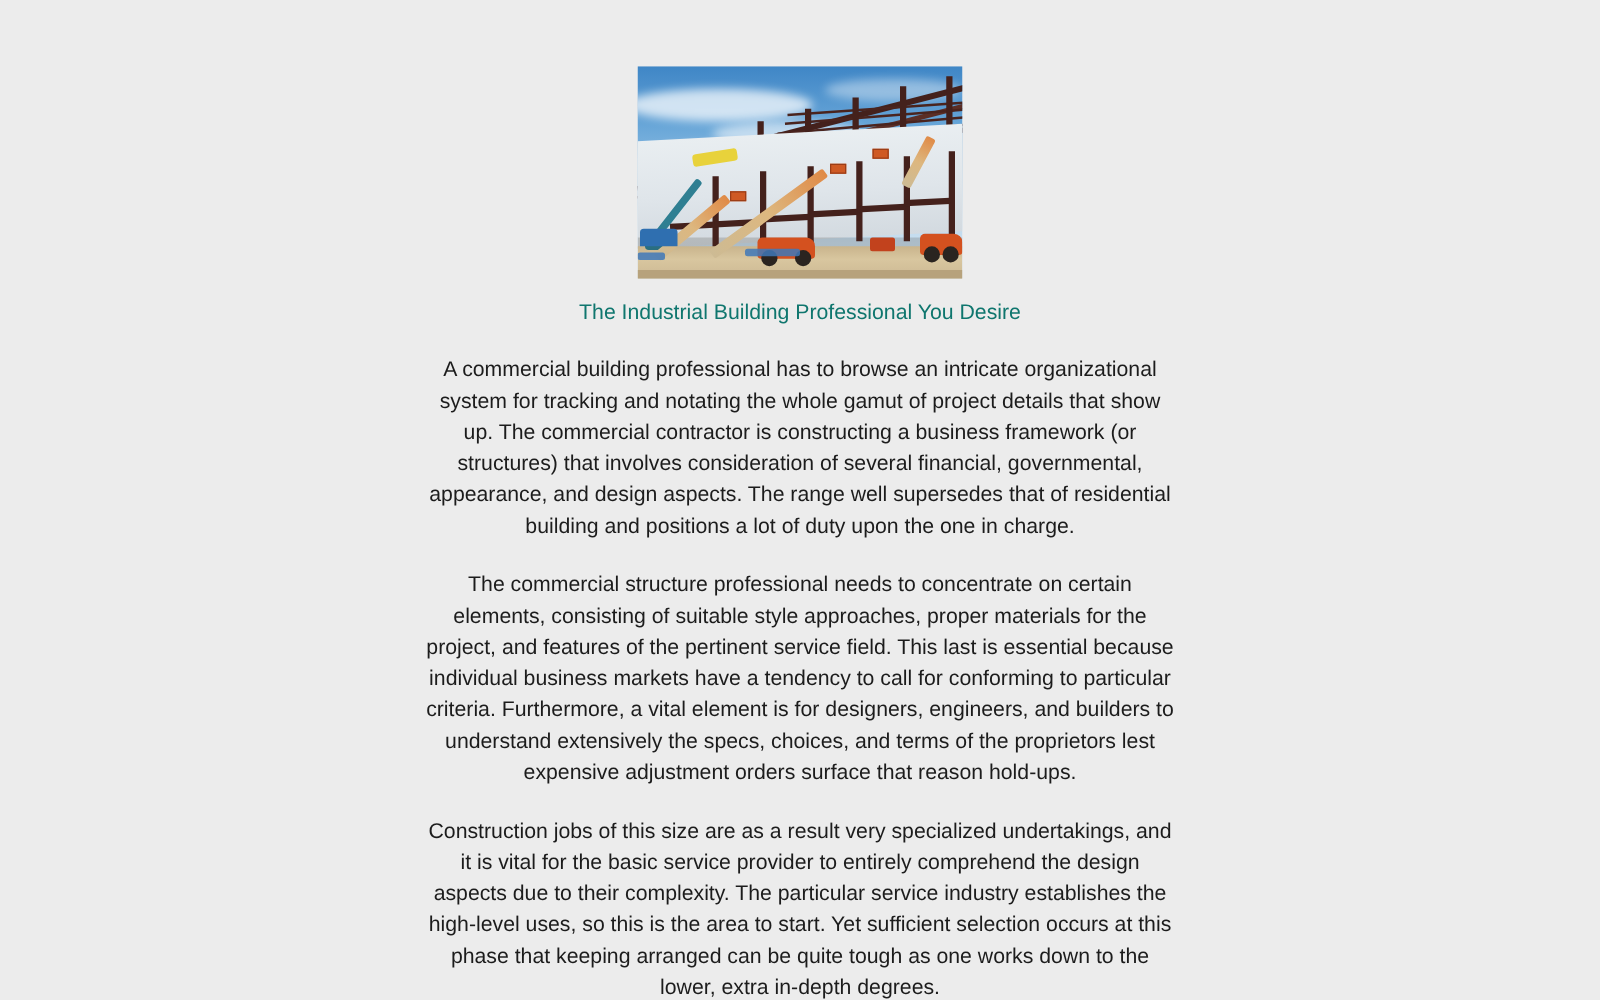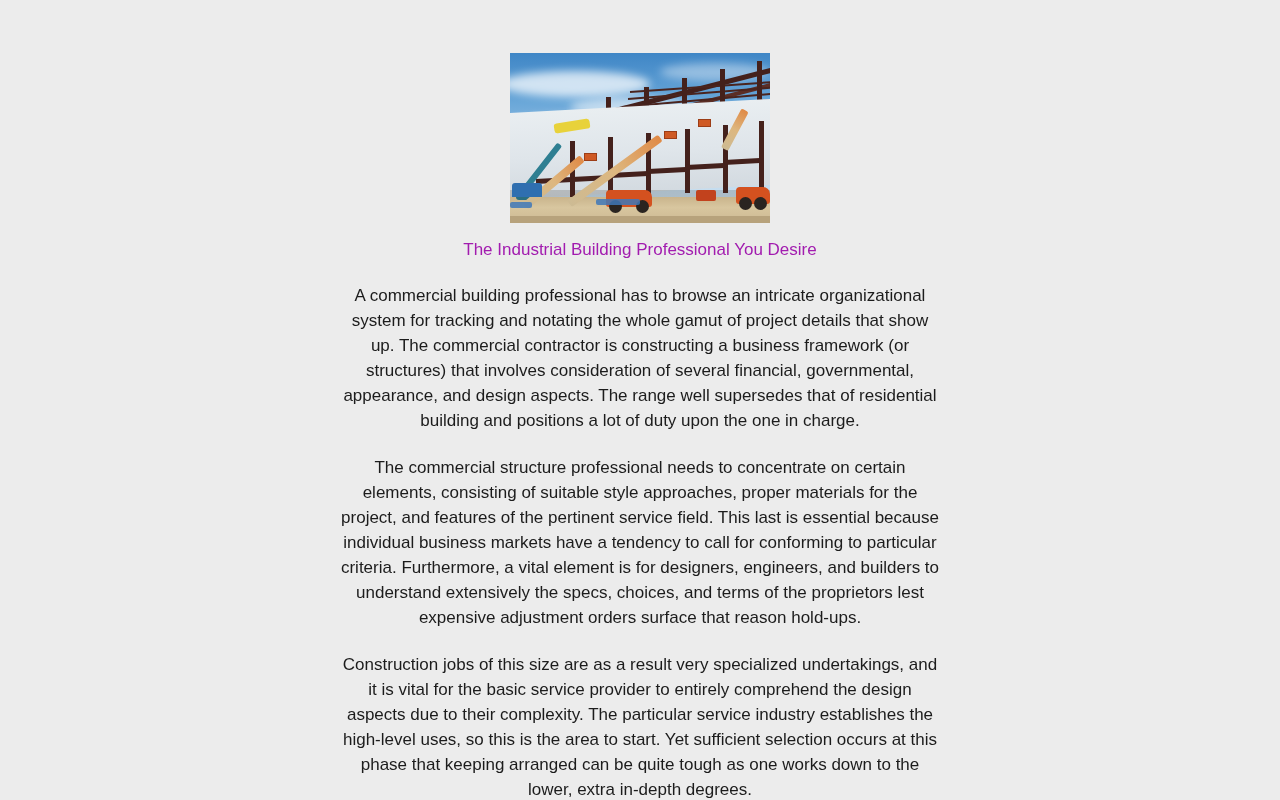--- a/index.html
+++ b/index.html
@@ -179,21 +179,21 @@
     background: #c2421d;
     border-radius: 2px;
   }
 
   
   .article-title {
     margin: 16px 0 0 0;
     font-size: 17px;
     font-weight: normal;
     line-height: 22px;
-    color: #a21caf;
+    color: #0f766e;
     text-align: center;
   }
   .article-body {
     width: 600px;
     margin: 0;
     padding: 0;
     text-align: center;
   }
   .article-body p {
     margin: 22px 0 0 0;

